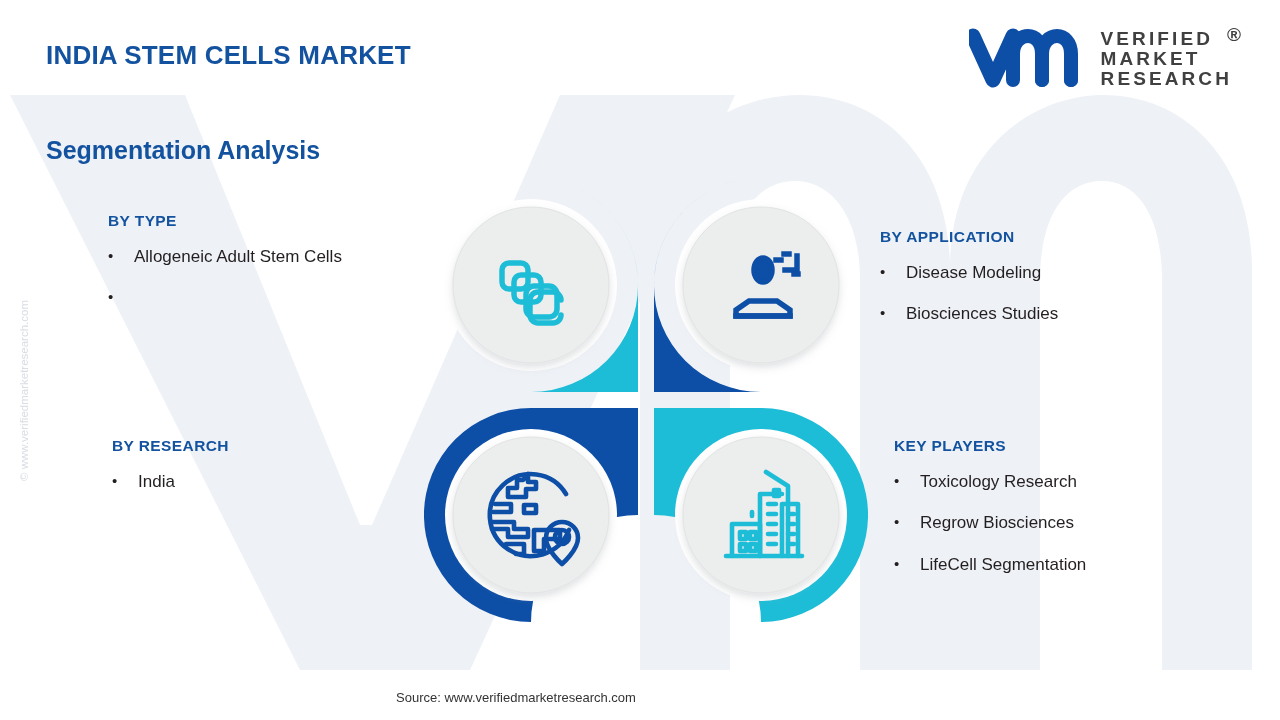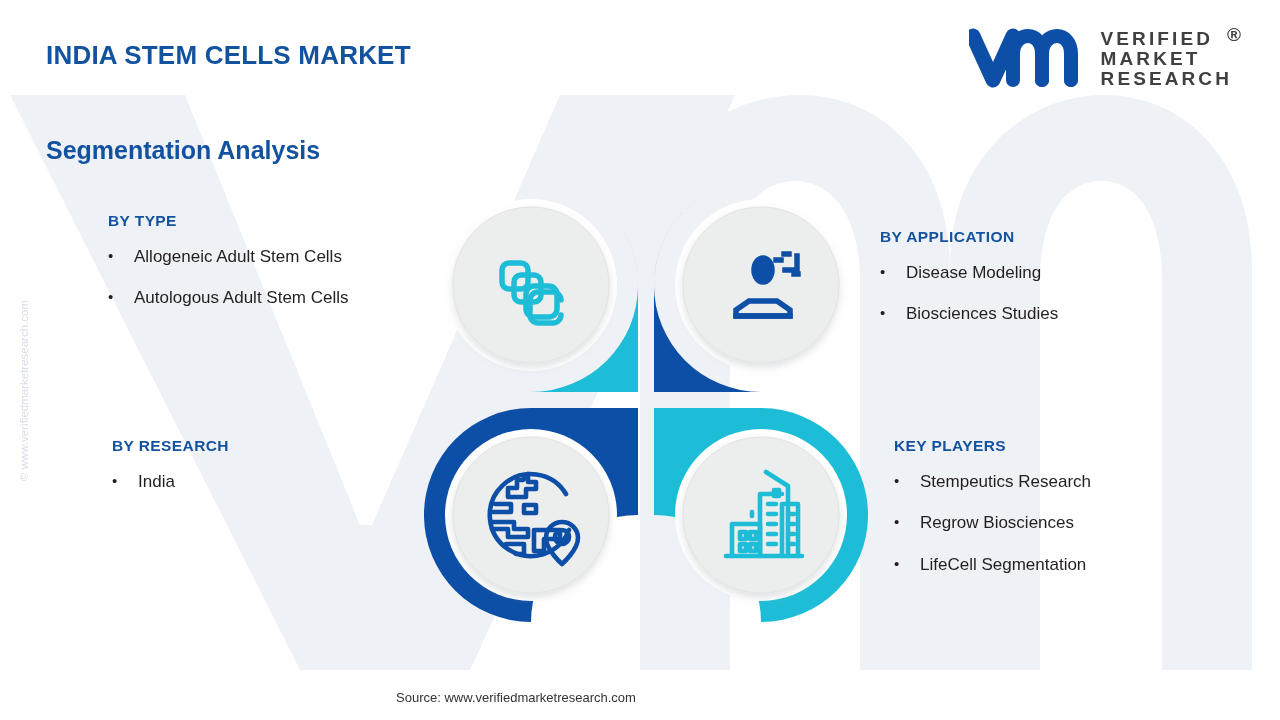--- a/index.html
+++ b/index.html
@@ -114,21 +114,20 @@
 
   <div class="block blk-type">
     <h3>BY  TYPE</h3>
     <ul>
       <li>
         <span class="dot">•</span>
         <span>Allogeneic Adult Stem Cells</span>
       </li>
       <li>
         <span class="dot">•</span>
-        <span>Autologous Adult Stem Cells</span>
       </li>
     </ul>
   </div>
 
   <div class="block blk-app">
     <h3>BY  APPLICATION</h3>
     <ul>
       <li>
         <span class="dot">•</span>
         <span>Disease Modeling</span>
@@ -148,21 +147,21 @@
         <span>India</span>
       </li>
     </ul>
   </div>
 
   <div class="block blk-key">
     <h3>KEY PLAYERS</h3>
     <ul>
       <li>
         <span class="dot">•</span>
-        <span>Stempeutics Research</span>
+        <span>Toxicology Research</span>
       </li>
       <li>
         <span class="dot">•</span>
         <span>Regrow Biosciences</span>
       </li>
       <li>
         <span class="dot">•</span>
         <span>LifeCell Segmentation</span>
       </li>
     </ul>

